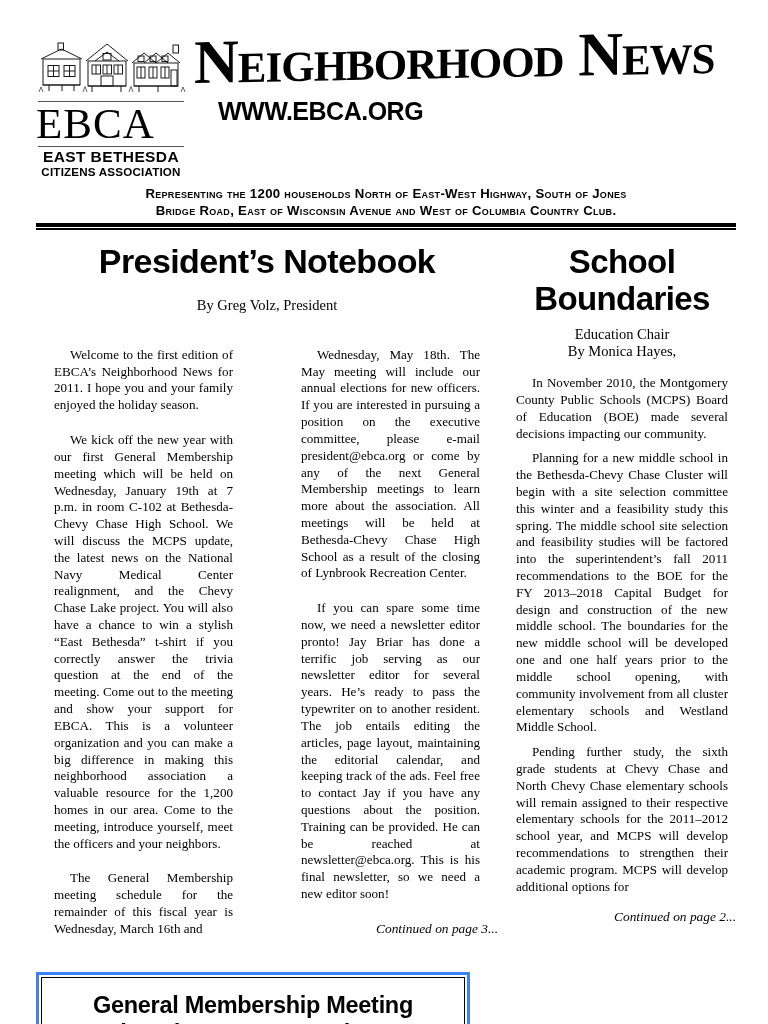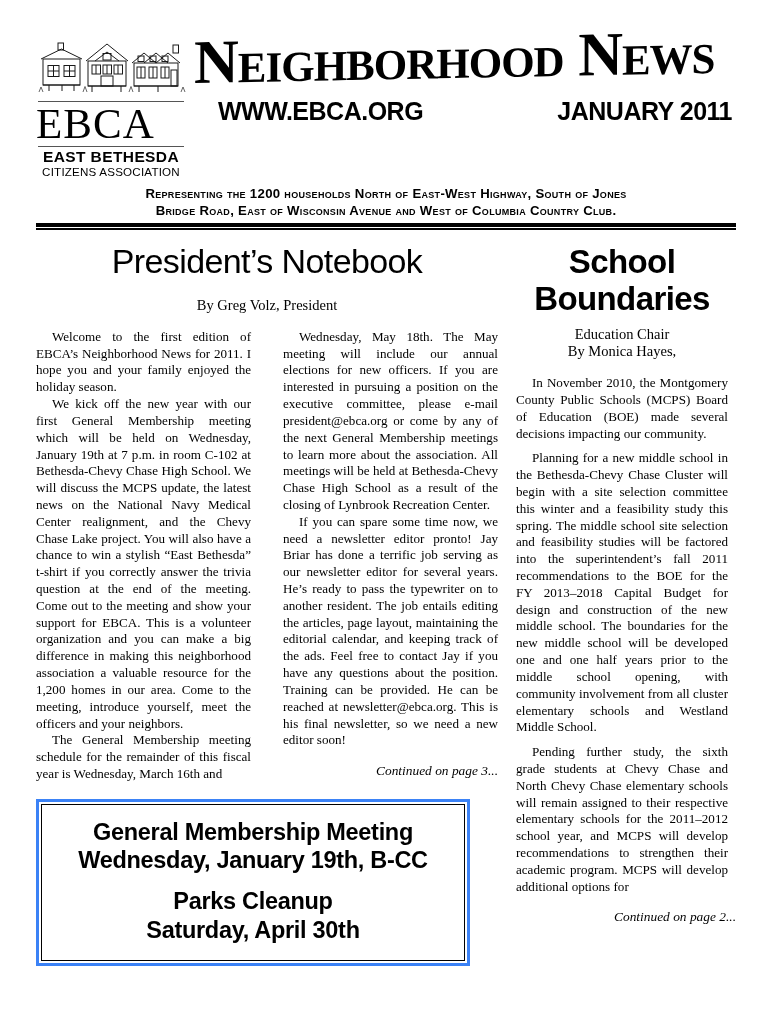--- a/index.html
+++ b/index.html
@@ -73,21 +73,21 @@
     font-weight: bold;
     font-size: 15.5px;
     letter-spacing: 0.4px;
     text-align: center;
     width: 150px;
     line-height: 1.05;
   }
 
   .logo-sub2 {
     font-family: "Liberation Sans", sans-serif;
-    font-weight: normal;
+    font-weight: bold;
     font-size: 11.6px;
     letter-spacing: 0.2px;
     text-align: center;
     width: 150px;
     line-height: 1.15;
   }
 
   .title-block {
     flex: 1 1 auto;
     padding-left: 6px;
@@ -160,21 +160,21 @@
   }
 
   .right-zone {
     width: 228px;
     flex: 0 0 228px;
     margin-left: 10px;
   }
 
   .headline-main {
     font-family: "Liberation Sans", sans-serif;
-    font-weight: normal;
+    font-weight: bold;
     font-size: 34px;
     text-align: center;
     letter-spacing: -0.6px;
     line-height: 1.05;
     margin: 0;
   }
 
   .byline {
     font-family: "Liberation Serif", serif;
     font-size: 14.5px;
@@ -215,21 +215,21 @@
 
   .bodytext {
     font-family: "Liberation Serif", serif;
     font-size: 13.1px;
     line-height: 1.285;
     text-align: justify;
     text-justify: inter-word;
     margin: 0;
   }
   .bodytext p {
-    margin: 0;
+    margin: 18px;
     text-indent: 16px;
   }
 
   .right-body {
     font-family: "Liberation Serif", serif;
     font-size: 13.1px;
     line-height: 1.285;
     text-align: justify;
     margin-top: 14px;
   }
@@ -342,21 +342,20 @@
       <div class="logo-ebca">EBCA</div>
       <div class="logo-rule2"></div>
       <div class="logo-sub1">EAST BETHESDA</div>
       <div class="logo-sub2">CITIZENS ASSOCIATION</div>
     </div>
 
     <div class="title-block">
       <div class="paper-title">Neighborhood News</div>
       <div class="subtitle-row">
         <span>WWW.EBCA.ORG</span>
-        <span>JANUARY 2011</span>
       </div>
     </div>
   </div>
 
   <div class="tagline">
     <div>Representing the 1200 households North of East-West Highway, South of Jones</div>
     <div>Bridge Road, East of Wisconsin Avenue and West of Columbia Country Club.</div>
   </div>
   <div class="rule-thick"></div>
   <div class="rule-thin"></div>

